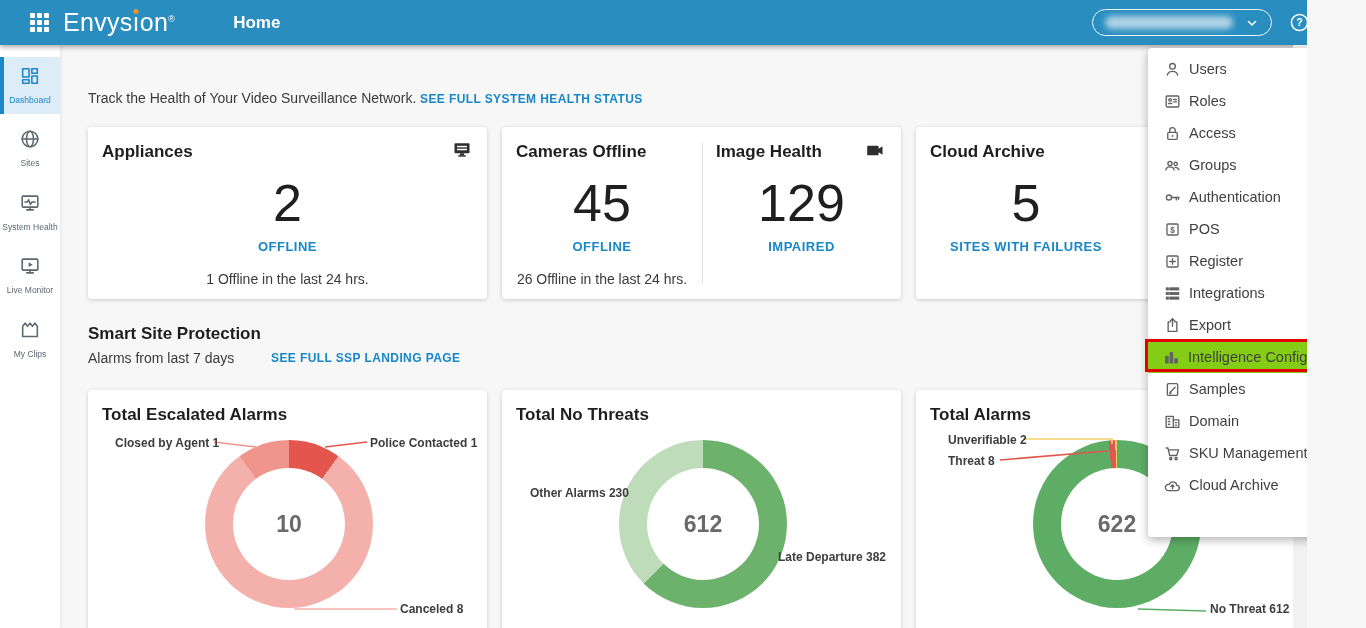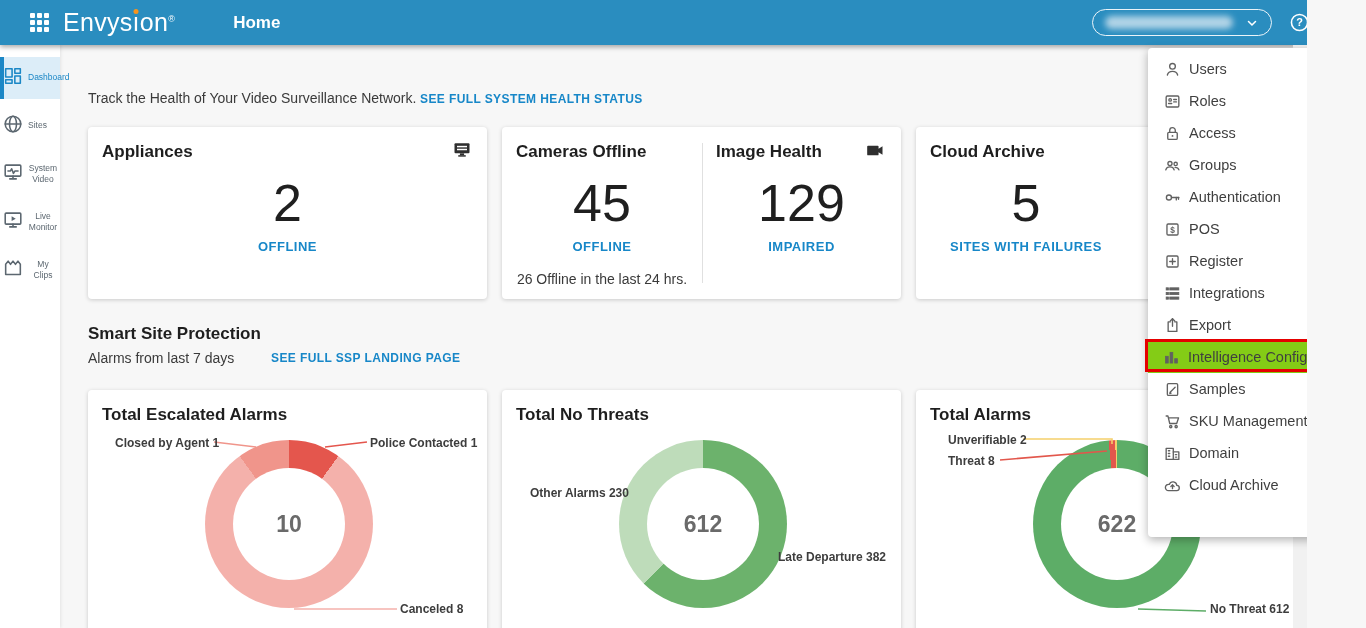--- a/index.html
+++ b/index.html
@@ -15,21 +15,21 @@
   .logo .li .dot { position:absolute; left:50%; transform:translateX(-50%); top:1px; width:5px; height:5px; border-radius:50%; }
   .logo sup { font-size:9px; vertical-align:super; }
   .nav-home { margin-left:58px; color:#fff; font-size:17px; font-weight:700; cursor:pointer; }
   .nav-right { position:absolute; right:18px; top:0; height:45px; display:flex; align-items:center; gap:16px; }
   .acct-pill { width:180px; height:27px; border:1px solid rgba(255,255,255,.9); border-radius:14px; display:flex; align-items:center; justify-content:space-between; padding:0 12px; cursor:pointer; }
   .acct-blur { width:128px; height:13px; border-radius:7px; background:#b9d8e9; filter:blur(3px); opacity:.95; }
   .nav-ic { width:22px; height:22px; display:flex; align-items:center; justify-content:center; cursor:pointer; }
 
   
   .sidebar { position:absolute; left:0; top:45px; width:60px; height:583px; background:#fff; box-shadow:1px 0 3px rgba(0,0,0,.08); z-index:10; padding-top:12px; }
-  .side-item { width:60px; padding:8px 2px; display:flex; flex-direction:row; align-items:center; gap:4px; cursor:pointer; margin-bottom:6px; position:relative; }
+  .side-item { width:60px; padding:8px 2px; display:flex; flex-direction:column; align-items:center; gap:4px; cursor:pointer; margin-bottom:6px; position:relative; }
   .side-item .slabel { font-size:8.5px; color:#5c6770; text-align:center; line-height:1.35; }
   .side-item svg { stroke:#5c6770; }
   .side-item.active { background:#dcedf8; }
   .side-item.active::before { content:""; position:absolute; left:0; top:0; bottom:0; width:4px; background:#1b87c6; }
   .side-item.active .slabel { color:#1b87c6; }
   .side-item.active svg { stroke:#1b87c6; }
 
   
   .sec-title { position:absolute; font-size:17px; font-weight:700; color:#1e1e1e; }
   .sec-sub   { position:absolute; font-size:14px; color:#3a3a3a; }
@@ -131,21 +131,21 @@
           </svg></span>
         <span class="slabel">Sites</span>
       </div>
       <div class="side-item">
         <span><svg width="22" height="22" viewBox="0 0 24 24" fill="none" stroke-width="1.7" stroke-linecap="round" stroke-linejoin="round">
             <rect x="3.5" y="4.5" width="17" height="12" rx="1"></rect>
             <polyline points="6.5,11 9,11 10.5,8.5 12.5,13.5 14,11 17.5,11"></polyline>
             <line x1="12" y1="16.5" x2="12" y2="19"></line>
             <line x1="8.5" y1="19.5" x2="15.5" y2="19.5"></line>
           </svg></span>
-        <span class="slabel">System Video</span>
+        <span class="slabel">System Health</span>
       </div>
       <div class="side-item">
         <span><svg width="22" height="22" viewBox="0 0 24 24" fill="none" stroke-width="1.7" stroke-linecap="round" stroke-linejoin="round">
             <rect x="3.5" y="4.5" width="17" height="12" rx="1"></rect>
             <polygon points="10.5,8 15,10.5 10.5,13" fill="currentColor" stroke="none" style="fill:#5c6770"></polygon>
             <line x1="12" y1="16.5" x2="12" y2="19"></line>
             <line x1="8.5" y1="19.5" x2="15.5" y2="19.5"></line>
           </svg></span>
         <span class="slabel">Live Monitor</span>
       </div>
@@ -166,20 +166,21 @@
       <svg width="20" height="20" viewBox="0 0 24 24">
           <rect x="3" y="4" width="18" height="12" rx="1.2" fill="#2f2f2f"></rect>
           <rect x="6" y="7" width="12" height="1.8" fill="#fff"></rect>
           <rect x="6" y="10.5" width="12" height="1.8" fill="#fff"></rect>
           <rect x="9.5" y="16" width="5" height="2.2" fill="#2f2f2f"></rect>
           <rect x="7.5" y="18.2" width="9" height="1.8" fill="#2f2f2f"></rect>
         </svg>
     </div>
     <div class="kpi-num">2</div>
     <div class="kpi-status">OFFLINE</div>
+    <div class="kpi-cap">1 Offline in the last 24 hrs.</div>
   </div>
 
   <div class="card kpi-card" style="left:502px;">
     <div class="half l">
       <div class="card-title">Cameras Offline</div>
       <div class="kpi-num">45</div>
       <div class="kpi-status">OFFLINE</div>
       <div class="kpi-cap">26 Offline in the last 24 hrs.</div>
     </div>
     <div class="vdiv"></div>
@@ -359,44 +360,44 @@
           <svg width="19" height="19" viewBox="0 0 24 24" fill="none" stroke-width="1.7" stroke-linecap="round" stroke-linejoin="round">
             <rect x="5.5" y="4.5" width="13" height="15" rx="1.5"></rect>
             <path d="M9 15.5 15.3 9.2 M9 15.5 l-.4 1.6 1.6-.4"></path>
           </svg>
         </span>
         <span class="mi-label">Samples</span>
       </div>
       <div class="menu-item">
         <span class="mi-ic">
           <svg width="19" height="19" viewBox="0 0 24 24" fill="none" stroke-width="1.7" stroke-linecap="round" stroke-linejoin="round">
-            <path d="M4 5 h2.2 l2.3 9.5 h8.8 l2.3-7 H7"></path>
-            <circle cx="9.8" cy="18.5" r="1.4"></circle>
-            <circle cx="16.6" cy="18.5" r="1.4"></circle>
-          </svg>
-        </span>
-        <span class="mi-label">SKU Management</span>
-      </div>
-      <div class="menu-item">
-        <span class="mi-ic">
-          <svg width="19" height="19" viewBox="0 0 24 24" fill="none" stroke-width="1.7" stroke-linecap="round" stroke-linejoin="round">
             <path d="M4 19.5 V5.5 H13 V10 H20 V19.5 Z"></path>
             <line x1="13" y1="19.5" x2="13" y2="10"></line>
             <line x1="6.8" y1="8.5" x2="8.5" y2="8.5"></line>
             <line x1="6.8" y1="12" x2="8.5" y2="12"></line>
             <line x1="6.8" y1="15.5" x2="8.5" y2="15.5"></line>
             <line x1="15.6" y1="13.5" x2="17.3" y2="13.5"></line>
             <line x1="15.6" y1="16.5" x2="17.3" y2="16.5"></line>
           </svg>
         </span>
         <span class="mi-label">Domain</span>
       </div>
       <div class="menu-item">
         <span class="mi-ic">
           <svg width="19" height="19" viewBox="0 0 24 24" fill="none" stroke-width="1.7" stroke-linecap="round" stroke-linejoin="round">
+            <path d="M4 5 h2.2 l2.3 9.5 h8.8 l2.3-7 H7"></path>
+            <circle cx="9.8" cy="18.5" r="1.4"></circle>
+            <circle cx="16.6" cy="18.5" r="1.4"></circle>
+          </svg>
+        </span>
+        <span class="mi-label">SKU Management</span>
+      </div>
+      <div class="menu-item">
+        <span class="mi-ic">
+          <svg width="19" height="19" viewBox="0 0 24 24" fill="none" stroke-width="1.7" stroke-linecap="round" stroke-linejoin="round">
             <path d="M7 18.5 a4 4 0 1 1 .9-7.9 A5 5 0 0 1 17.5 11.9 a3.3 3.3 0 0 1-.5 6.6 Z"></path>
             <line x1="12" y1="16" x2="12" y2="11.3"></line>
             <polyline points="10,13.2 12,11.2 14,13.2"></polyline>
           </svg>
         </span>
         <span class="mi-label">Cloud Archive</span>
       </div>
     </div>
 
   <div class="red-box"></div>

